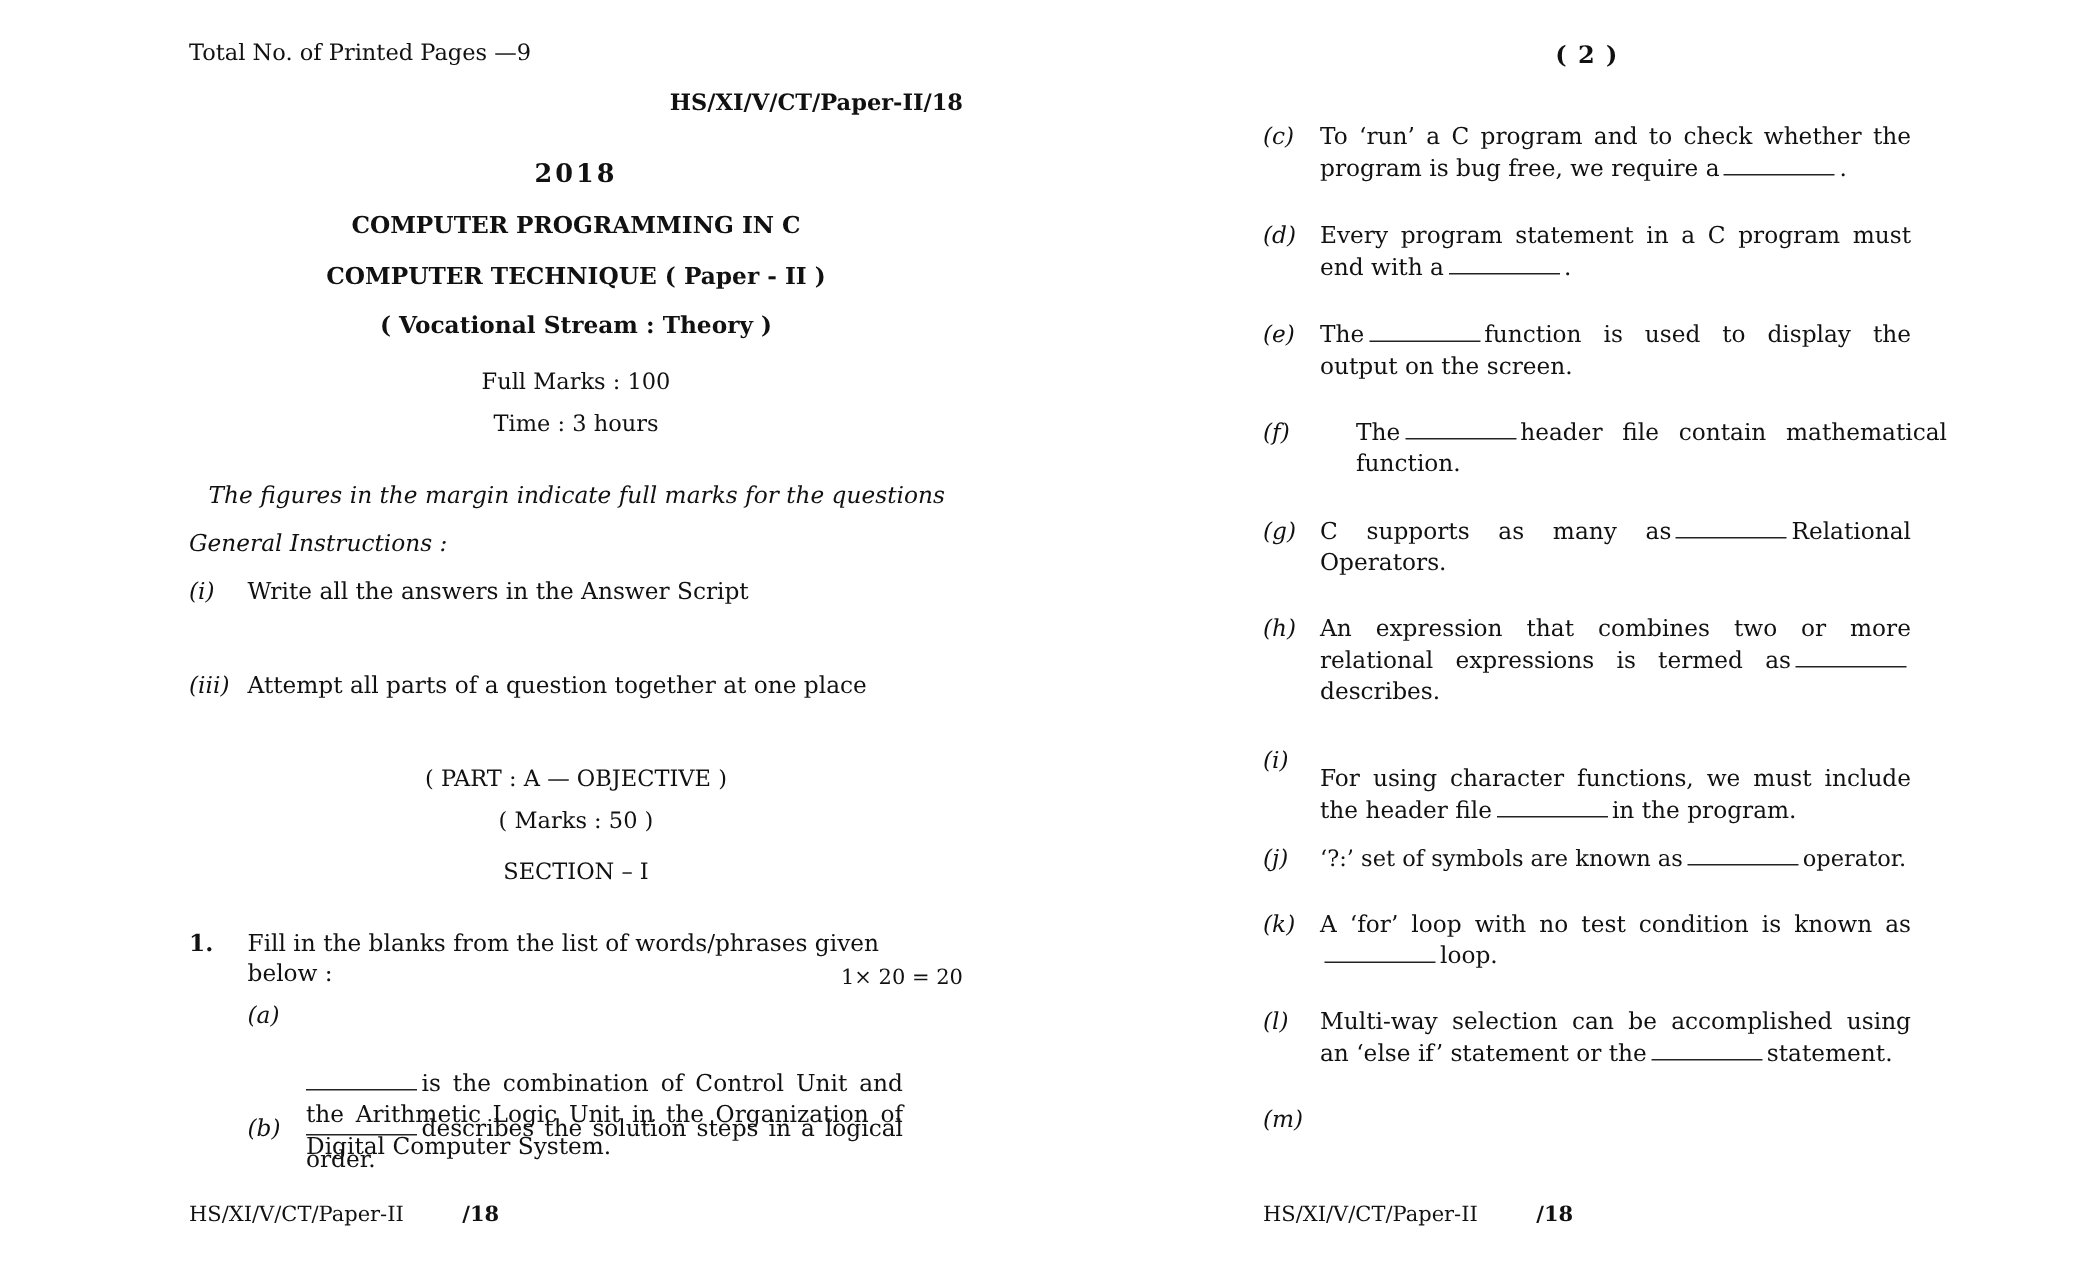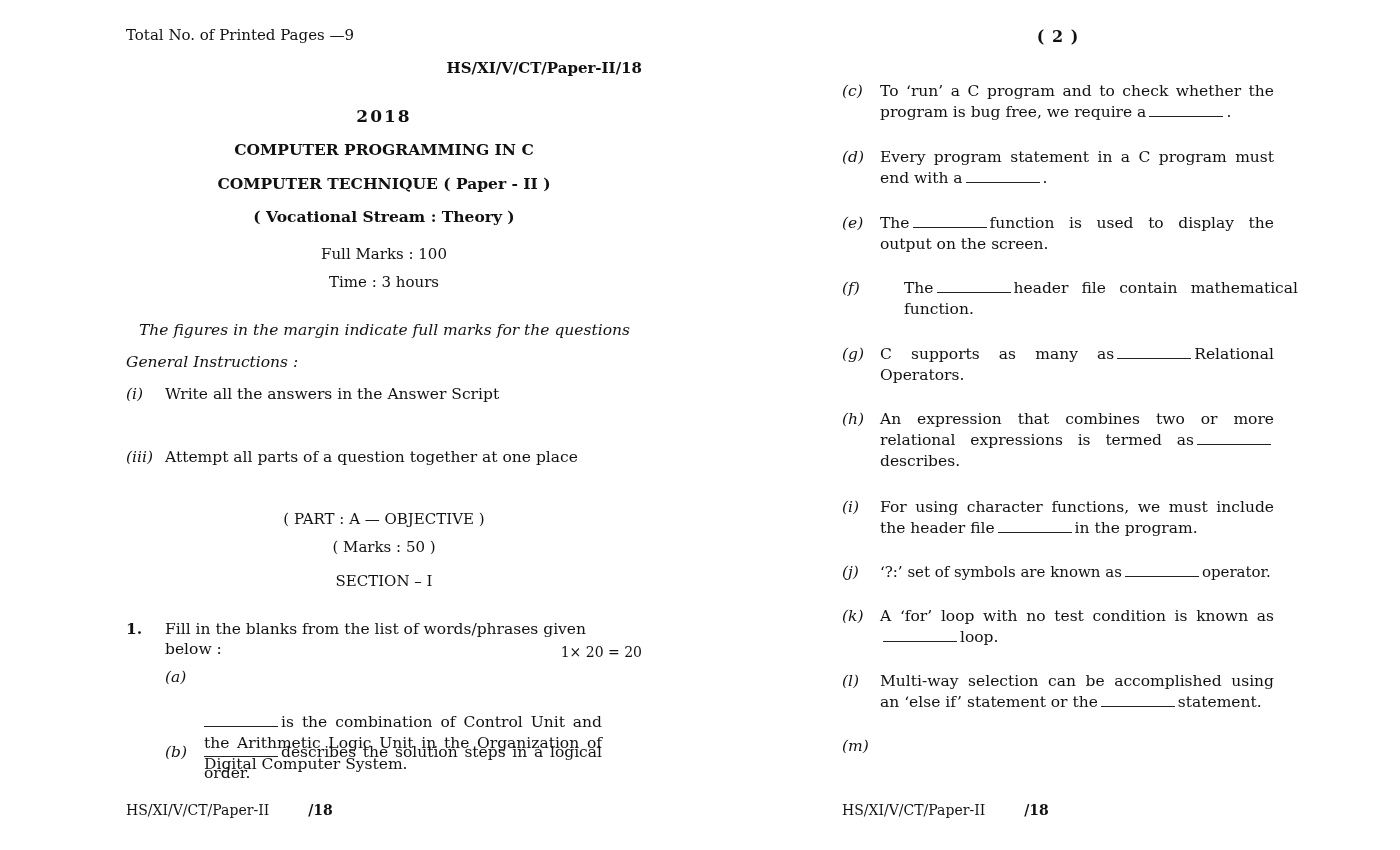--- a/index.html
+++ b/index.html
@@ -126,21 +126,21 @@
     <div class="txt" style="left:38px; width:394px;"><span>C supports as many as</span><span class="blank"></span><span>Relational Operators.</span></div>
   </div>
 
   <div class="item" style="top:409px; left:0; width:432px; height:66px;">
     <span class="lbl">(h)</span>
     <div class="txt" style="left:38px; width:394px;"><span>An expression that combines two or more relational expressions is termed as</span><span class="blank"></span><span>describes.</span></div>
   </div>
 
   <div class="item" style="top:497px; left:0; width:432px; height:44px;">
     <span class="lbl">(i)</span>
-    <div class="txt" style="left:38px; width:394px;"><span>For using character functions, we must include the header file</span><span class="blank"></span><span>in the program.</span></div>
+    <div class="txt" style="left:38px; width:394px;margin-top:12px;"><span>For using character functions, we must include the header file</span><span class="blank"></span><span>in the program.</span></div>
   </div>
 
   <div class="item" style="top:562px; left:0; width:432px; height:22px;">
     <span class="lbl">(j)</span>
     <div class="txt" style="left:38px; width:394px; white-space:nowrap; font-size:15px;"><span>‘?:’ set of symbols are known as</span><span class="blank"></span><span>operator.</span></div>
   </div>
 
   <div class="item" style="top:606px; left:0; width:432px; height:44px;">
     <span class="lbl">(k)</span>
     <div class="txt" style="left:38px; width:394px;"><span>A ‘for’ loop with no test condition is known as</span><span class="blank"></span><span>loop.</span></div>

